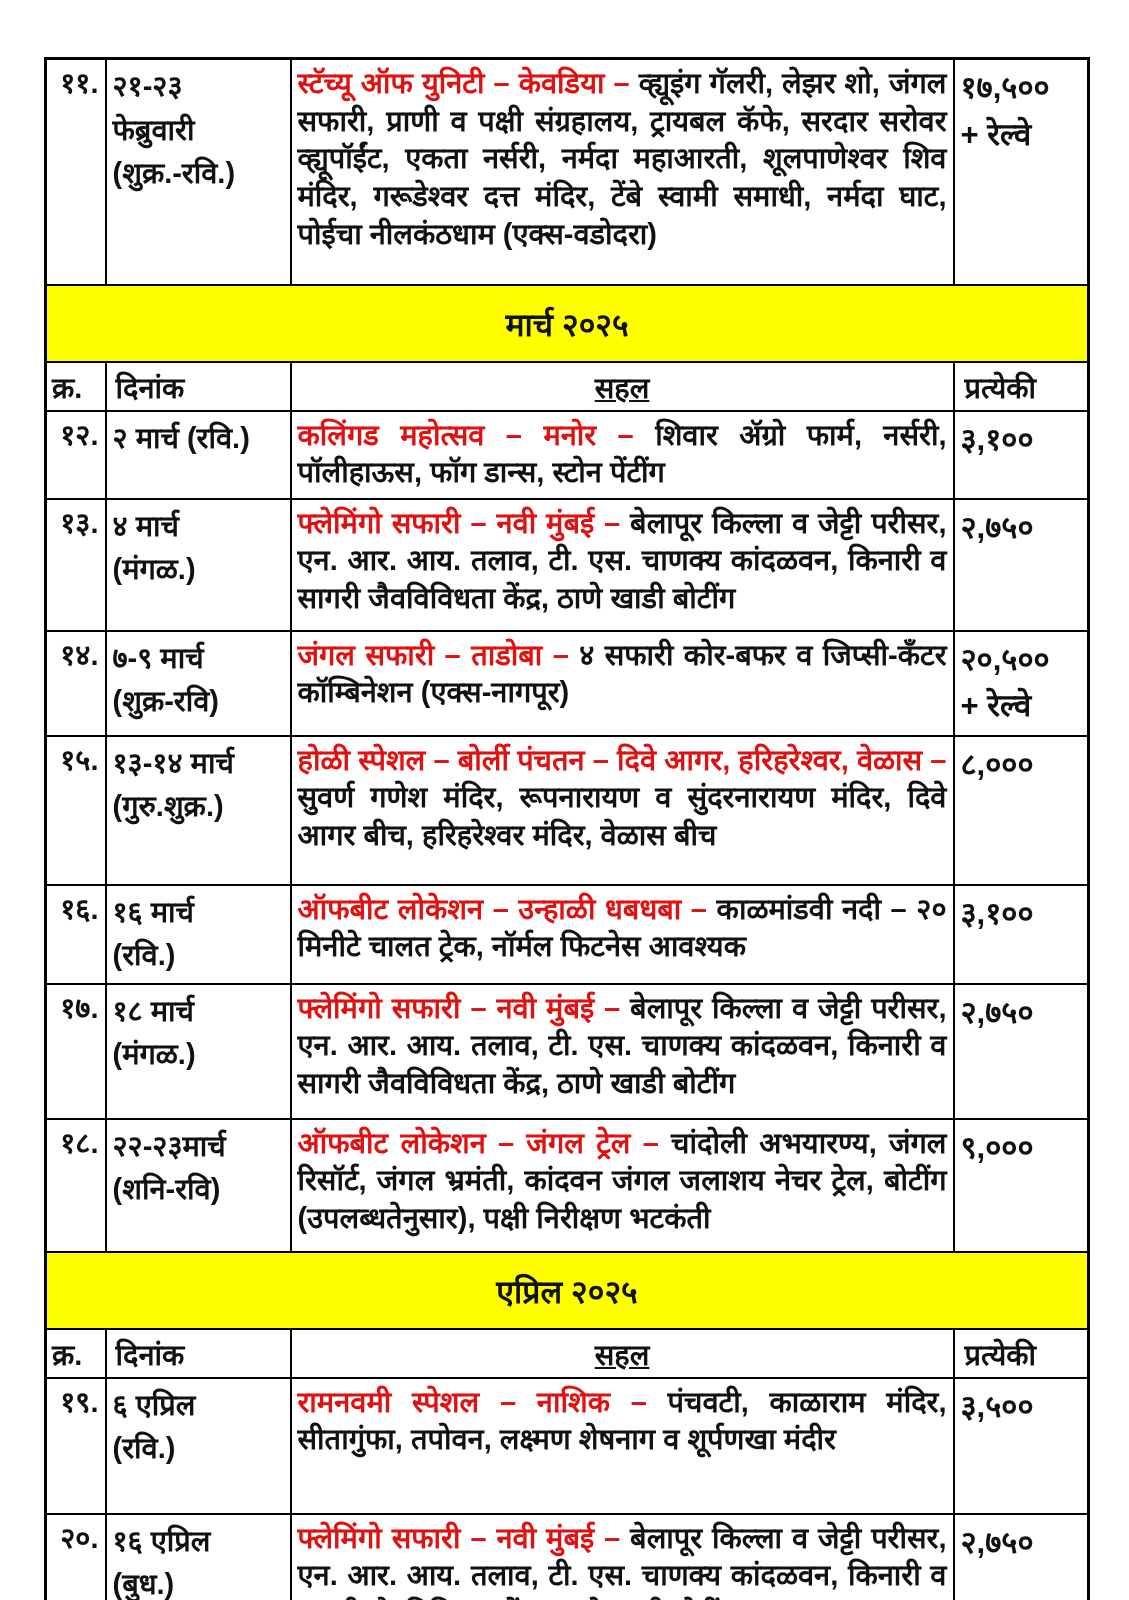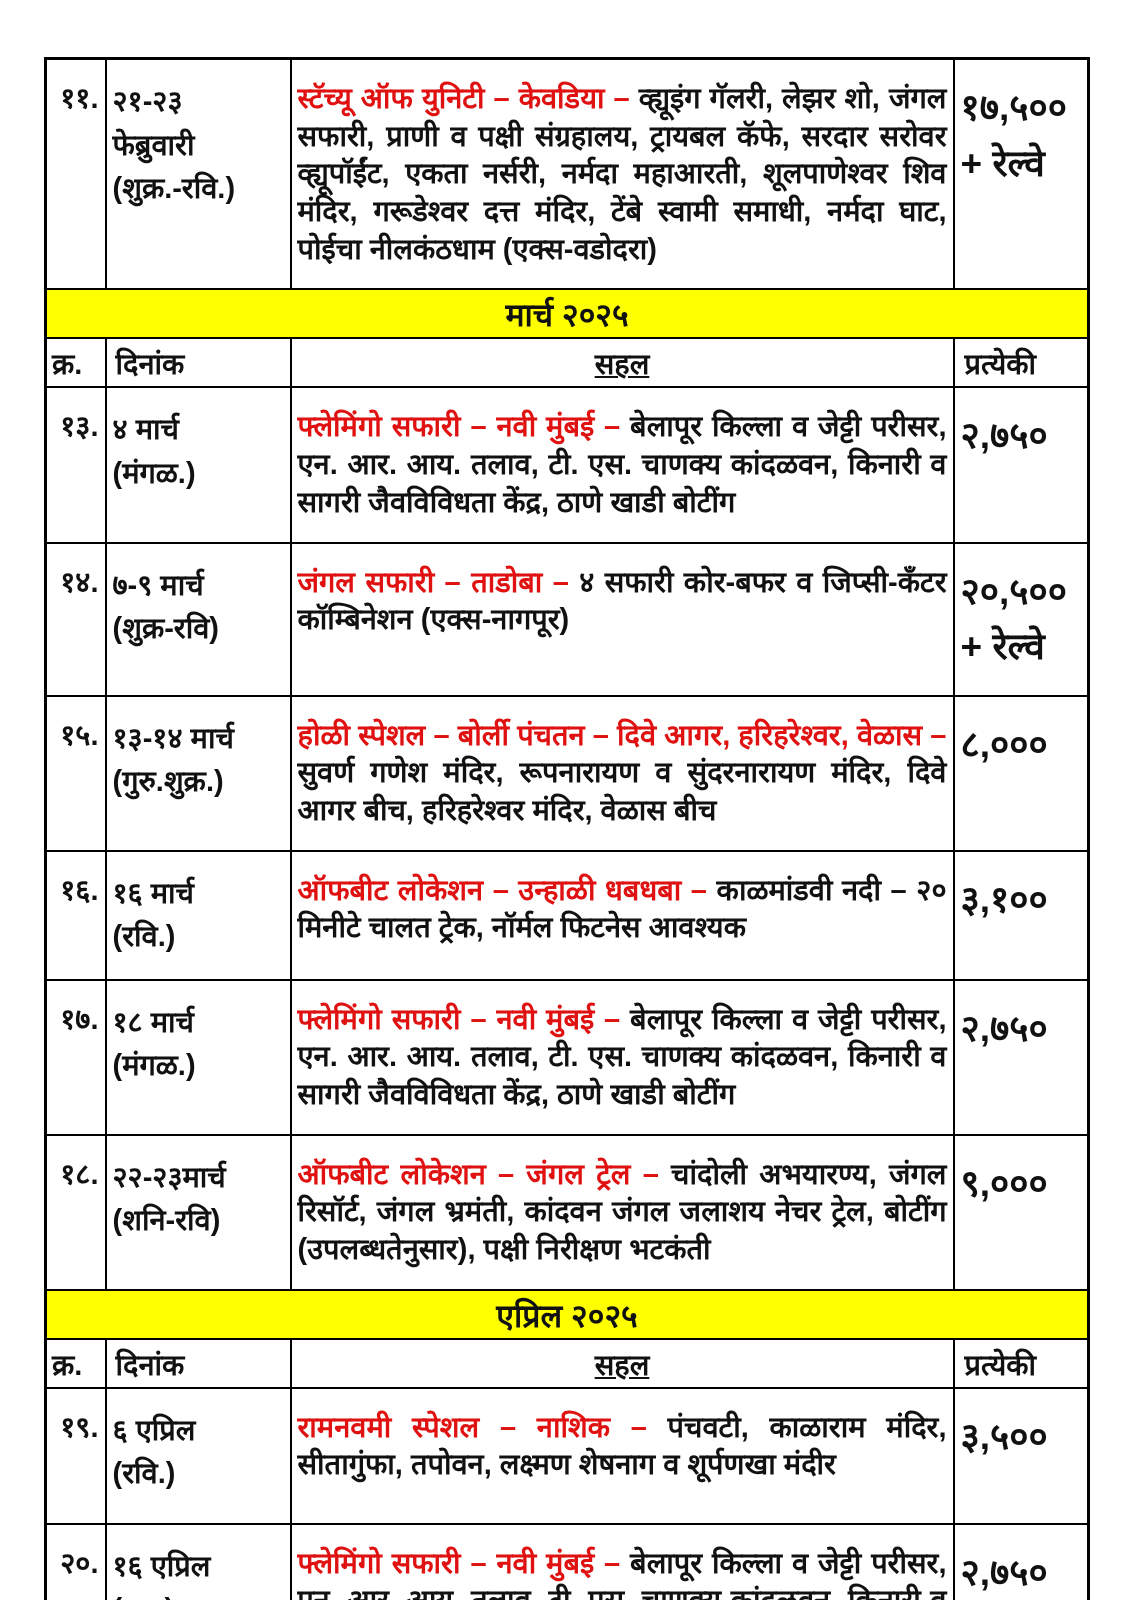--- a/index.html
+++ b/index.html
@@ -24,21 +24,21 @@
     width: 1043px;
     border-collapse: collapse;
     table-layout: fixed;
     border: 3px solid #000000;
   }
   table.schedule td {
     border: 2px solid #000000;
     vertical-align: top;
     font-weight: 700;
     color: #111111;
-    padding: 20px 6px;
+    padding: 5px 6px;
   }
   
   td.sr {
     text-align: right;
     padding-right: 7px;
     padding-top: 5px;
     font-size: 29px;
     line-height: 1.3;
   }
   td.date {
@@ -51,36 +51,36 @@
   td.trip {
     text-align: justify;
     padding: 5px 11px 5px 11px;
     font-size: 29px;
     line-height: 1.3;
   }
   td.price {
     white-space: pre-line;
     padding-left: 12px;
     padding-top: 5px;
-    font-size: 37px;
+    font-size: 31px;
     line-height: 1.5;
   }
   .trip-title {
     color: #e01111;
   }
   .trip-desc {
     color: #111111;
   }
   
   tr.band td {
     background: #ffff00;
     text-align: center;
     vertical-align: middle;
     font-size: 32px;
-    padding: 2px 0;
+    padding: 16px 0;
   }
   
   tr.head td {
     font-size: 29px;
     vertical-align: middle;
     padding-top: 4px;
     padding-bottom: 4px;
   }
   tr.head td.h-sr   { text-align: left; padding-left: 5px; }
   tr.head td.h-date { text-align: left; padding-left: 9px; }
@@ -114,20 +114,26 @@
         <td colspan="4">मार्च २०२५</td>
       </tr>
 
       <tr class="head" style="height:48px">
         <td class="h-sr">क्र.</td>
         <td class="h-date">दिनांक</td>
         <td class="h-trip">सहल</td>
         <td class="h-price">प्रत्येकी</td>
       </tr>
 
+      <tr style="height:88px">
+        <td class="sr">१२.</td>
+        <td class="date">२ मार्च (रवि.)</td>
+        <td class="trip"><span class="trip-title">कलिंगड महोत्सव – मनोर –</span> <span class="trip-desc">शिवार ॲग्रो फार्म, नर्सरी, पॉलीहाऊस, फॉग डान्स, स्टोन पेंटींग</span></td>
+        <td class="price">३,१००</td>
+      </tr>
 
       <tr style="height:132px">
         <td class="sr">१३.</td>
         <td class="date">४ मार्च
 (मंगळ.)</td>
         <td class="trip"><span class="trip-title">फ्लेमिंगो सफारी – नवी मुंबई –</span> <span class="trip-desc">बेलापूर किल्ला व जेट्टी परीसर, एन. आर. आय. तलाव, टी. एस. चाणक्य कांदळवन, किनारी व सागरी जैवविविधता केंद्र, ठाणे खाडी बोटींग</span></td>
         <td class="price">२,७५०</td>
       </tr>
 
       <tr style="height:92px">

